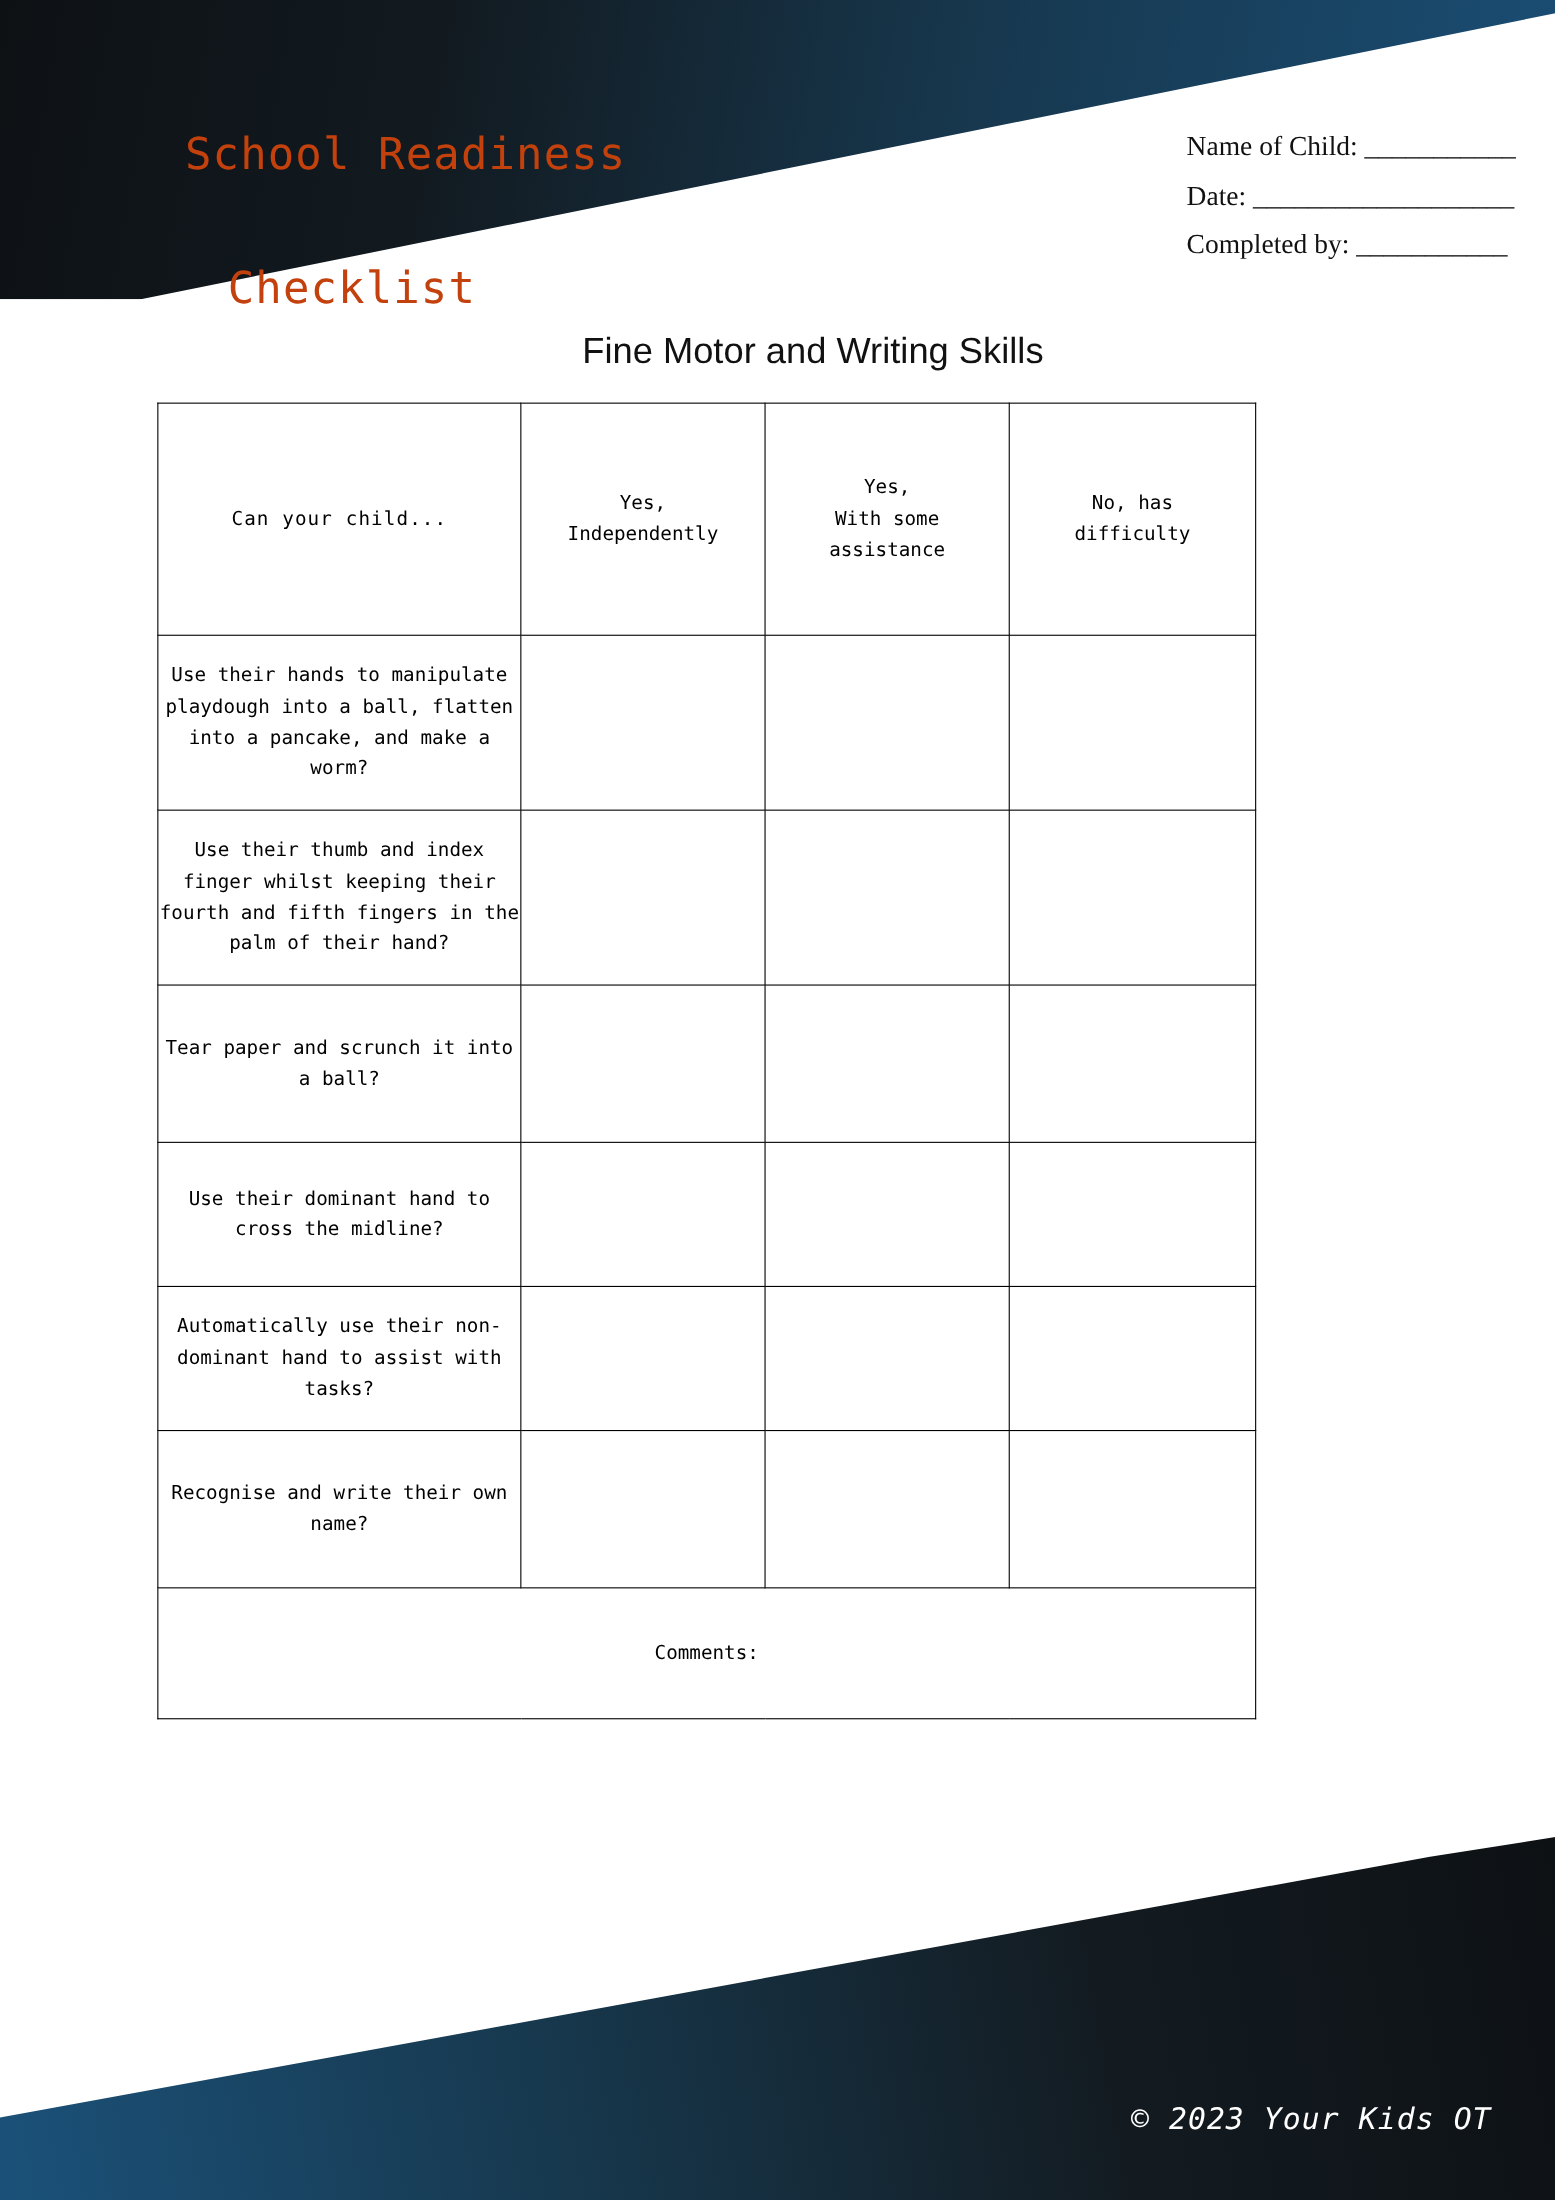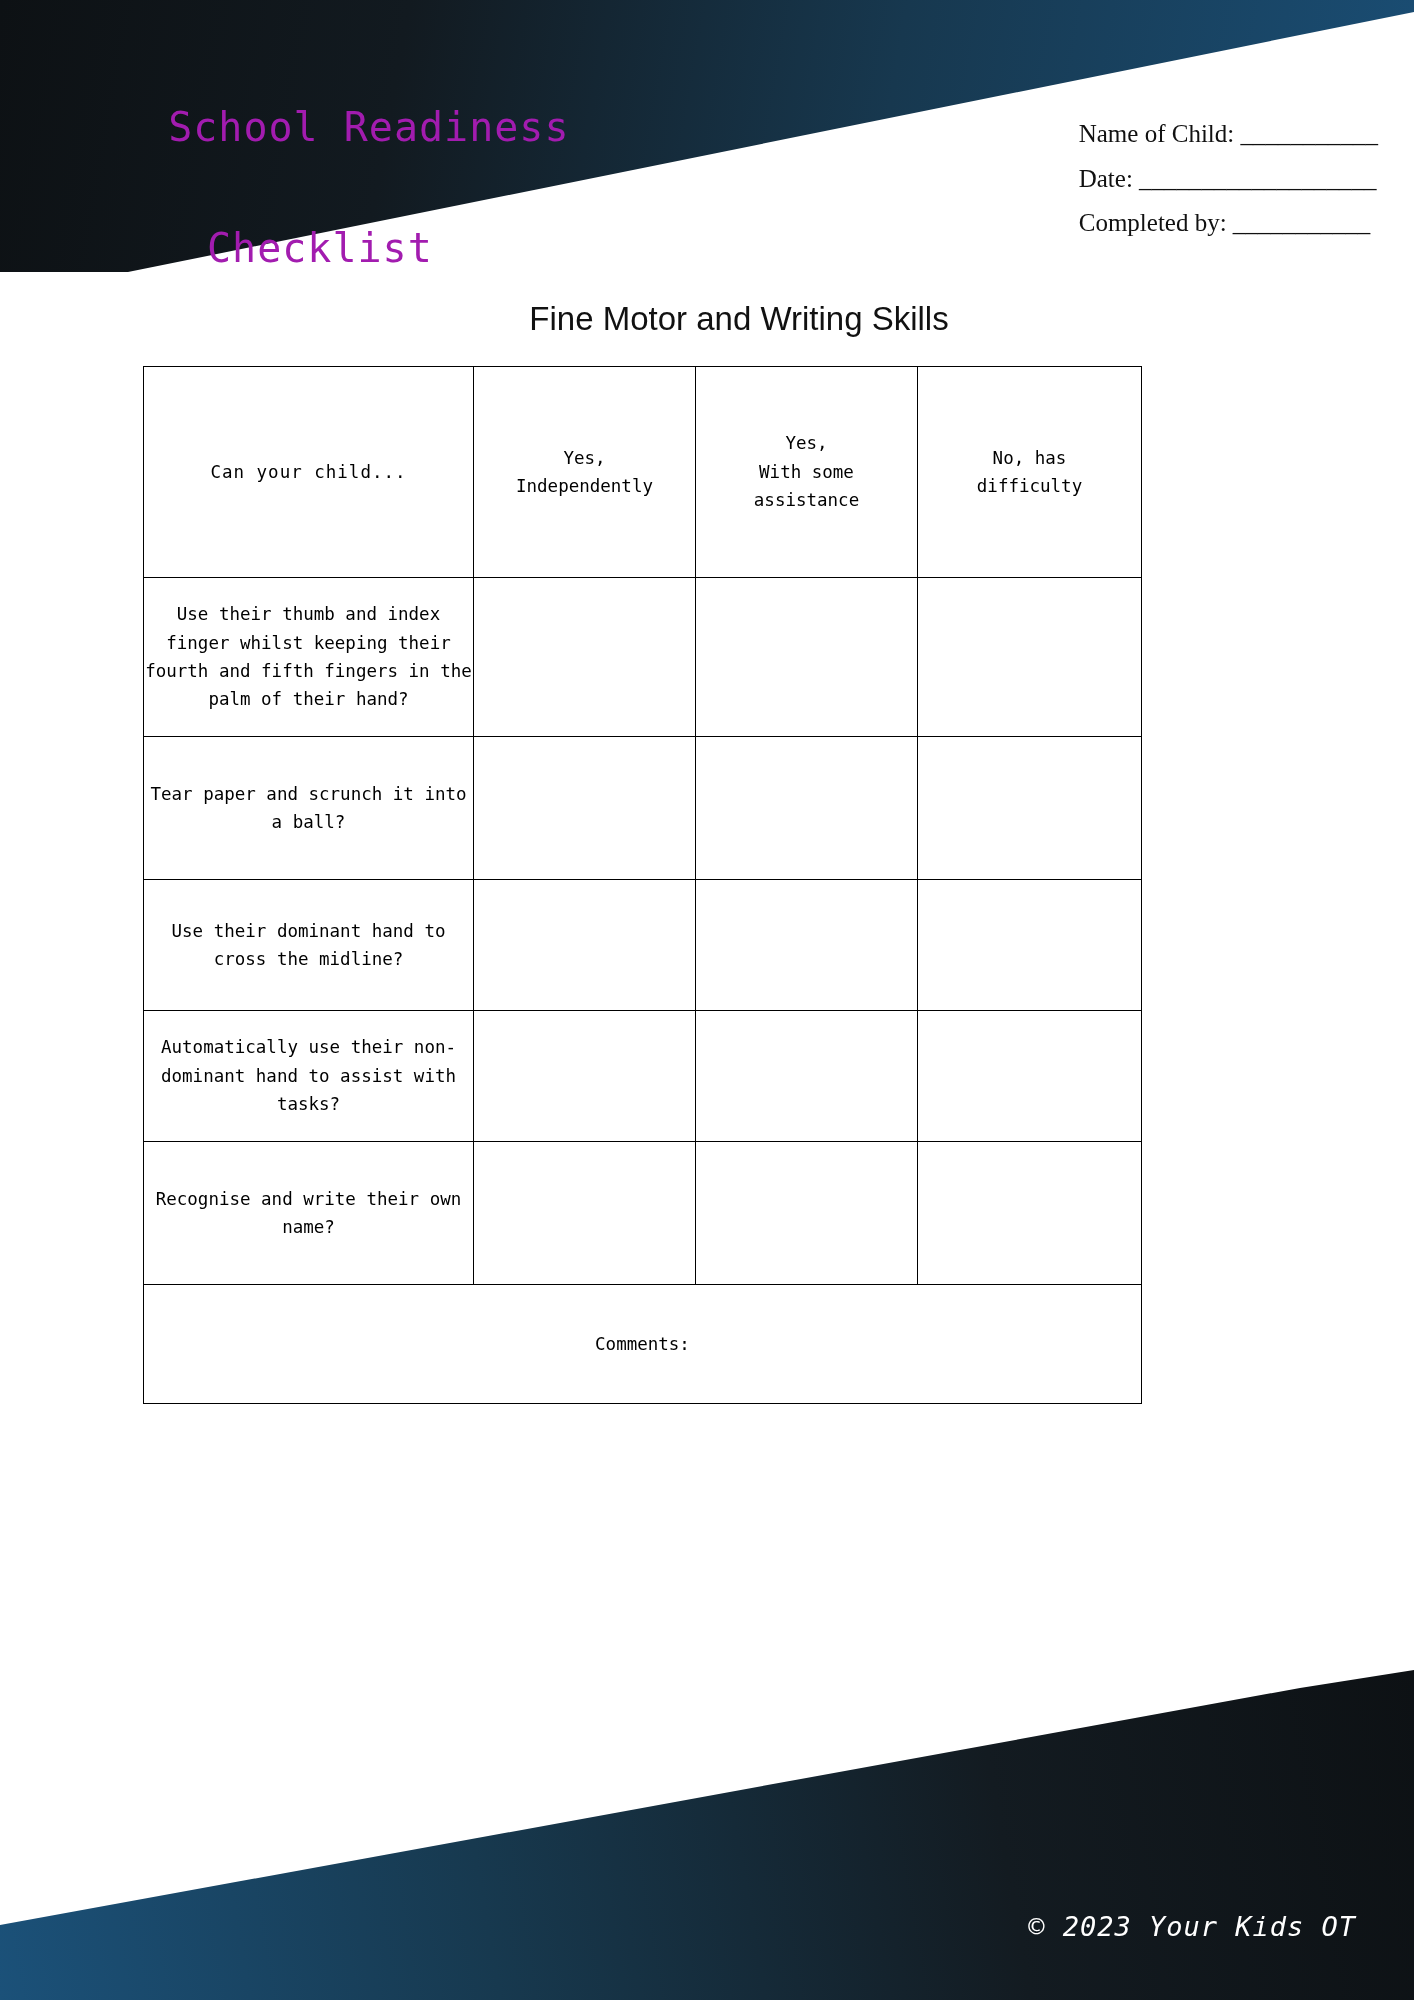--- a/index.html
+++ b/index.html
@@ -31,23 +31,23 @@
     bottom: 0;
     width: 1414px;
     height: 330px;
     background: linear-gradient(260deg, #0d1114 0%, #131b21 30%, #17394f 66%, #1b5179 100%);
     clip-path: polygon(0 330px, 1414px 330px, 1414px 0, 1300px 18px, 0 255px);
   }
 
   
   .doc-title {
     position: absolute;
-    top: 36px;
+    top: 50px;
     left: 118px;
-    color: #a21caf;
+    color: #c2410c;
     font-size: 40px;
     line-height: 1.52;
     letter-spacing: 1px;
     white-space: pre;
   }
   .doc-title .line2 {
     display: block;
     margin-left: 89px;
   }
 
@@ -174,20 +174,26 @@
     <th class="head-opt">Yes,
 Independently</th>
     <th class="head-opt">Yes,
 With some
 assistance</th>
     <th class="head-opt">No, has
 difficulty</th>
   </tr>
 
   <tr class="row-tall">
+    <td class="q-cell">Use their hands to manipulate playdough into a ball, flatten into a pancake, and make a worm?</td>
+    <td class="answer-cell"></td>
+    <td class="answer-cell"></td>
+    <td class="answer-cell"></td>
+  </tr>
+  <tr class="row-tall">
     <td class="q-cell">Use their thumb and index finger whilst keeping their fourth and fifth fingers in the palm of their hand?</td>
     <td class="answer-cell"></td>
     <td class="answer-cell"></td>
     <td class="answer-cell"></td>
   </tr>
   <tr class="row-med">
     <td class="q-cell">Tear paper and scrunch it into a ball?</td>
     <td class="answer-cell"></td>
     <td class="answer-cell"></td>
     <td class="answer-cell"></td>

